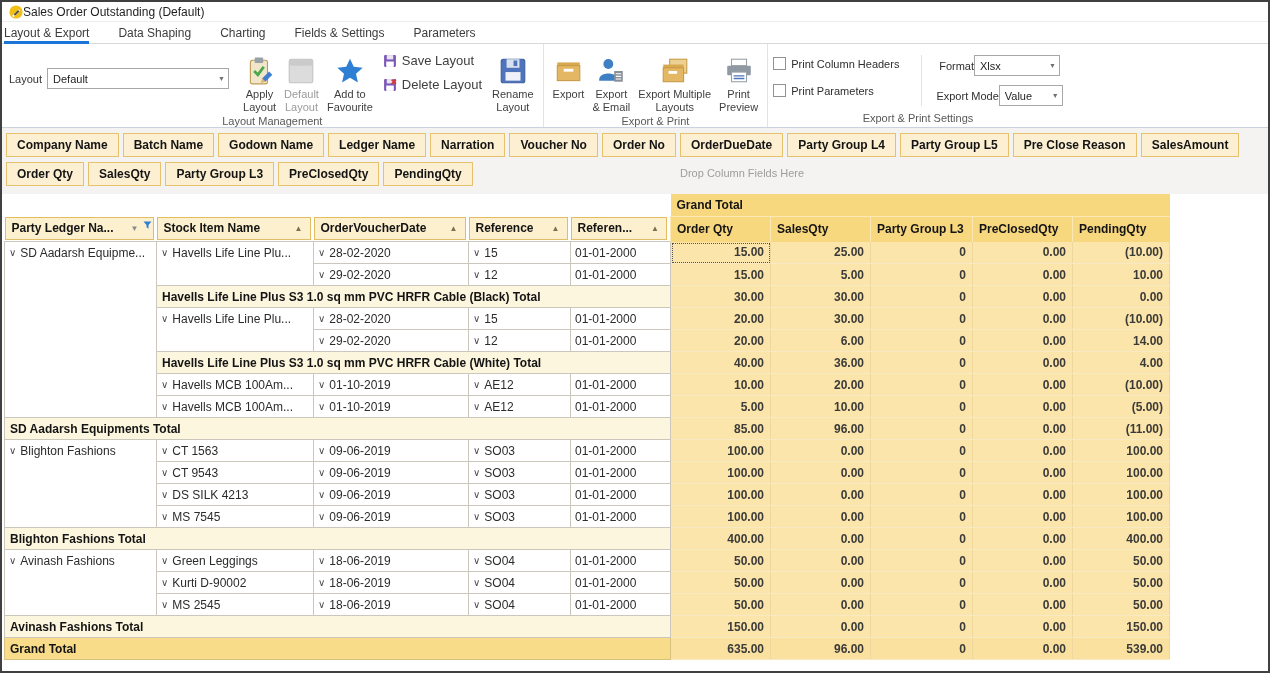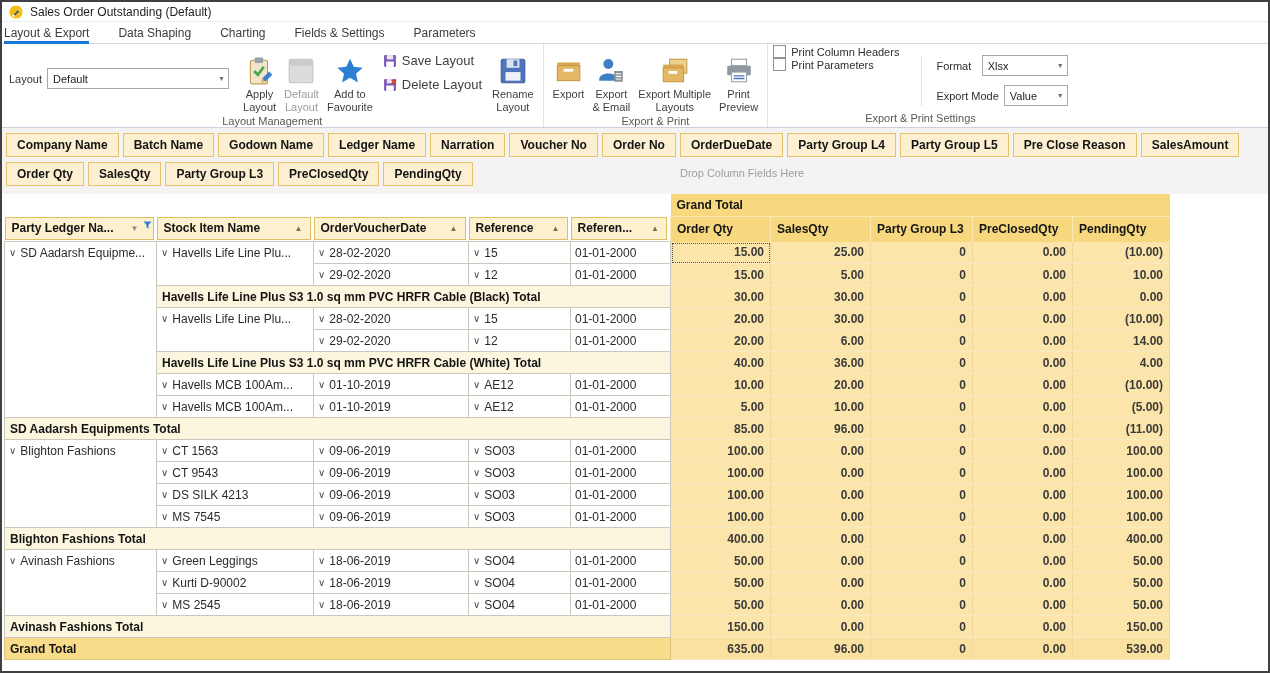--- a/index.html
+++ b/index.html
@@ -1,21 +1,21 @@
 <!DOCTYPE html>
 <html><head>
 <meta charset="utf-8">
 <style>
   * { box-sizing: border-box; margin: 0; padding: 0; }
   html,body { width:1270px; height:673px; overflow:hidden; background:#fff;
     font-family:"Liberation Sans", sans-serif; }
   .window { position:absolute; inset:0; border:2px solid #404040; background:#fff; overflow:hidden; }
 
   
-  .titlebar { height:20px; display:flex; align-items:center; gap:7px; padding-left:7px;
+  .titlebar { height:20px; display:flex; align-items:center; padding-left:7px;
     border-bottom:1px solid #ececec; }
   .titlebar .ttl { font-size:12px; color:#1e1e1e; }
 
   
   .tabbar { height:22px; display:flex; align-items:stretch; padding-left:2px;
     border-bottom:1px solid #d8d8d8; }
   .tab { font-size:12px; color:#3c3c3c; margin-right:29px; display:flex; align-items:center;
     position:relative; cursor:default; white-space:nowrap; }
   .tab.active::after { content:""; position:absolute; left:0; right:0; bottom:-1px; height:3px; background:#1b74d8; }
 
@@ -31,25 +31,25 @@
   .combo .combo-val { flex:1; white-space:nowrap; }
   .combo .combo-arrow { font-size:7px; color:#707070; padding-left:4px; }
   .bigbtn { display:flex; flex-direction:column; align-items:center; font-size:11px; color:#3f3f3f;
     line-height:13px; padding:11px 4px 0 4px; text-align:center; white-space:nowrap; cursor:default; }
   .bigbtn .icon30 { width:30px; height:30px; display:block; margin-bottom:2px; }
   .bigbtn.disabled { color:#9b9b9b; }
   .stackcol { display:flex; flex-direction:column; gap:9px; margin:8px 6px 0 6px; }
   .smallbtn { display:flex; align-items:center; gap:5px; font-size:13px; color:#3f3f3f; white-space:nowrap; }
   .cbcol { display:flex; flex-direction:column; margin-top:7px; }
   .cbcol.c1 { gap:8px; margin-right:16px; }
-  .cbcol.c2 { gap:0; margin-top:0; margin-right:10px; }
+  .cbcol.c2 { gap:14px; margin-top:12px; margin-right:10px; }
   .cb { display:flex; align-items:center; gap:5px; font-size:11px; color:#2e2e2e; white-space:nowrap; }
   .cbbox { width:13px; height:13px; border:1px solid #929292; background:#fff; flex:0 0 auto; }
   .fmtcol { display:flex; flex-direction:column; gap:9px; margin:10px 0 0 12px; border-left:1px solid #e3e3e3; padding-left:14px; }
-  .fmtrow { display:flex; align-items:center; gap:5px; font-size:11px; color:#2e2e2e; justify-content:space-between; }
+  .fmtrow { display:flex; align-items:center; font-size:11px; color:#2e2e2e; justify-content:center; }
 
   
   .fieldwell { height:66px; background:#f4f3f1; padding:5px 0 0 4px; }
   .chiprow { display:flex; gap:4px; height:24px; margin-bottom:5px; position:relative; }
   .chip { background:#fdf0d2; border:1px solid #e6c26c; display:flex; align-items:center;
     padding:0 10px; font-size:12px; font-weight:bold; color:#141414; white-space:nowrap; cursor:default; }
   .drophint { position:absolute; left:674px; top:5px; font-size:11px; color:#9d9d9d; }
 
   
   .gridwrap { margin-left:2px; }

